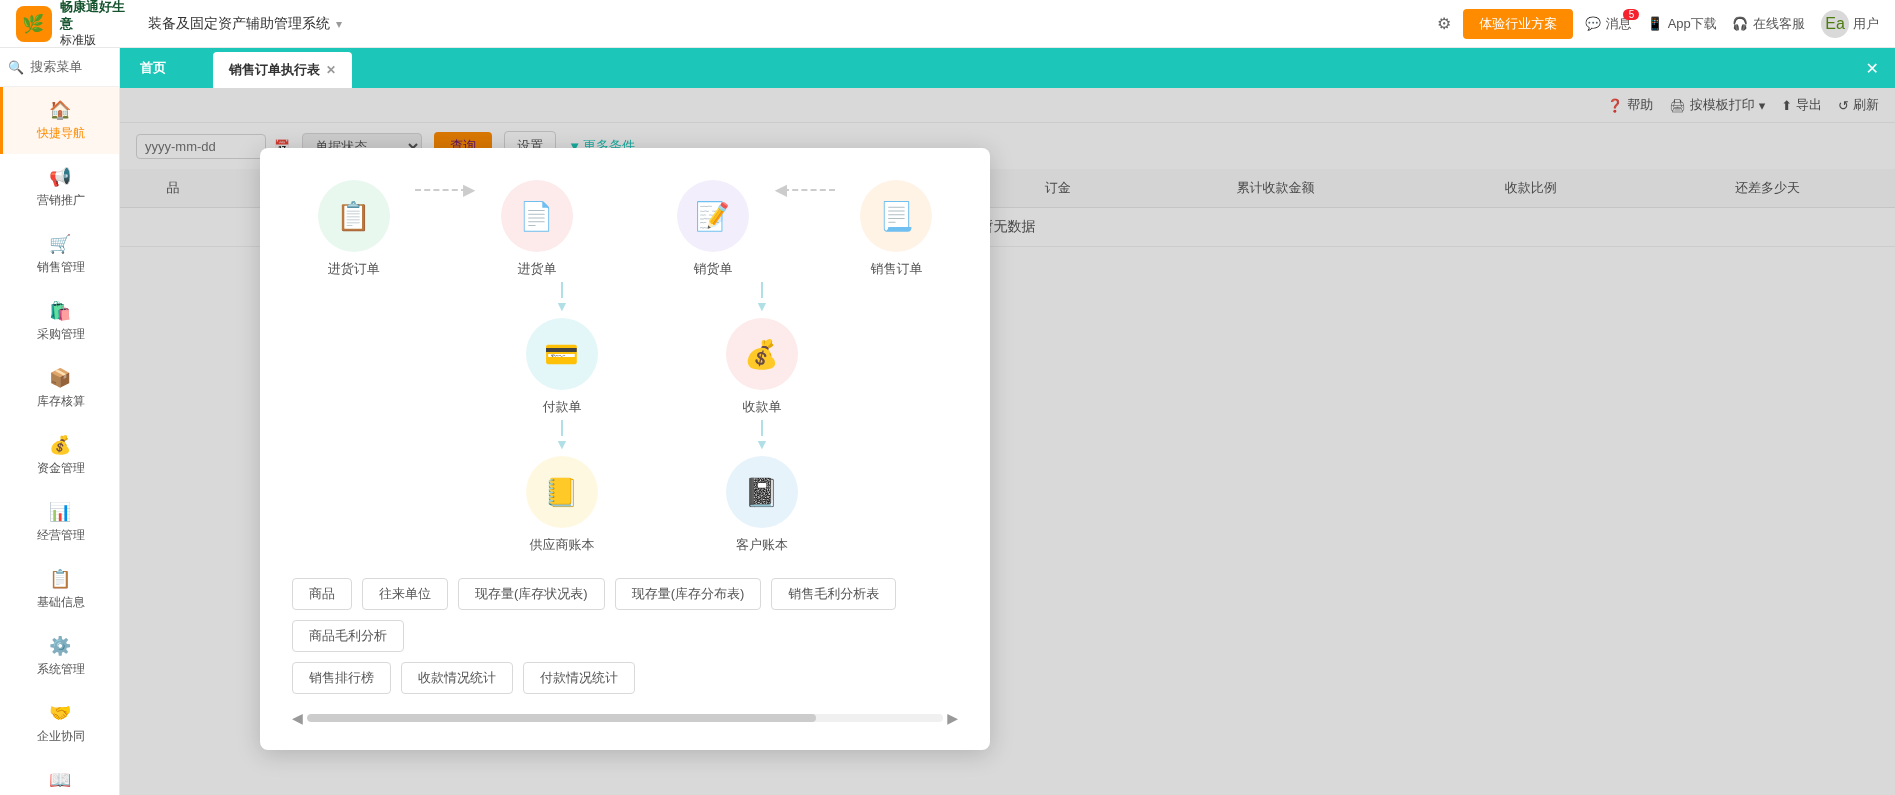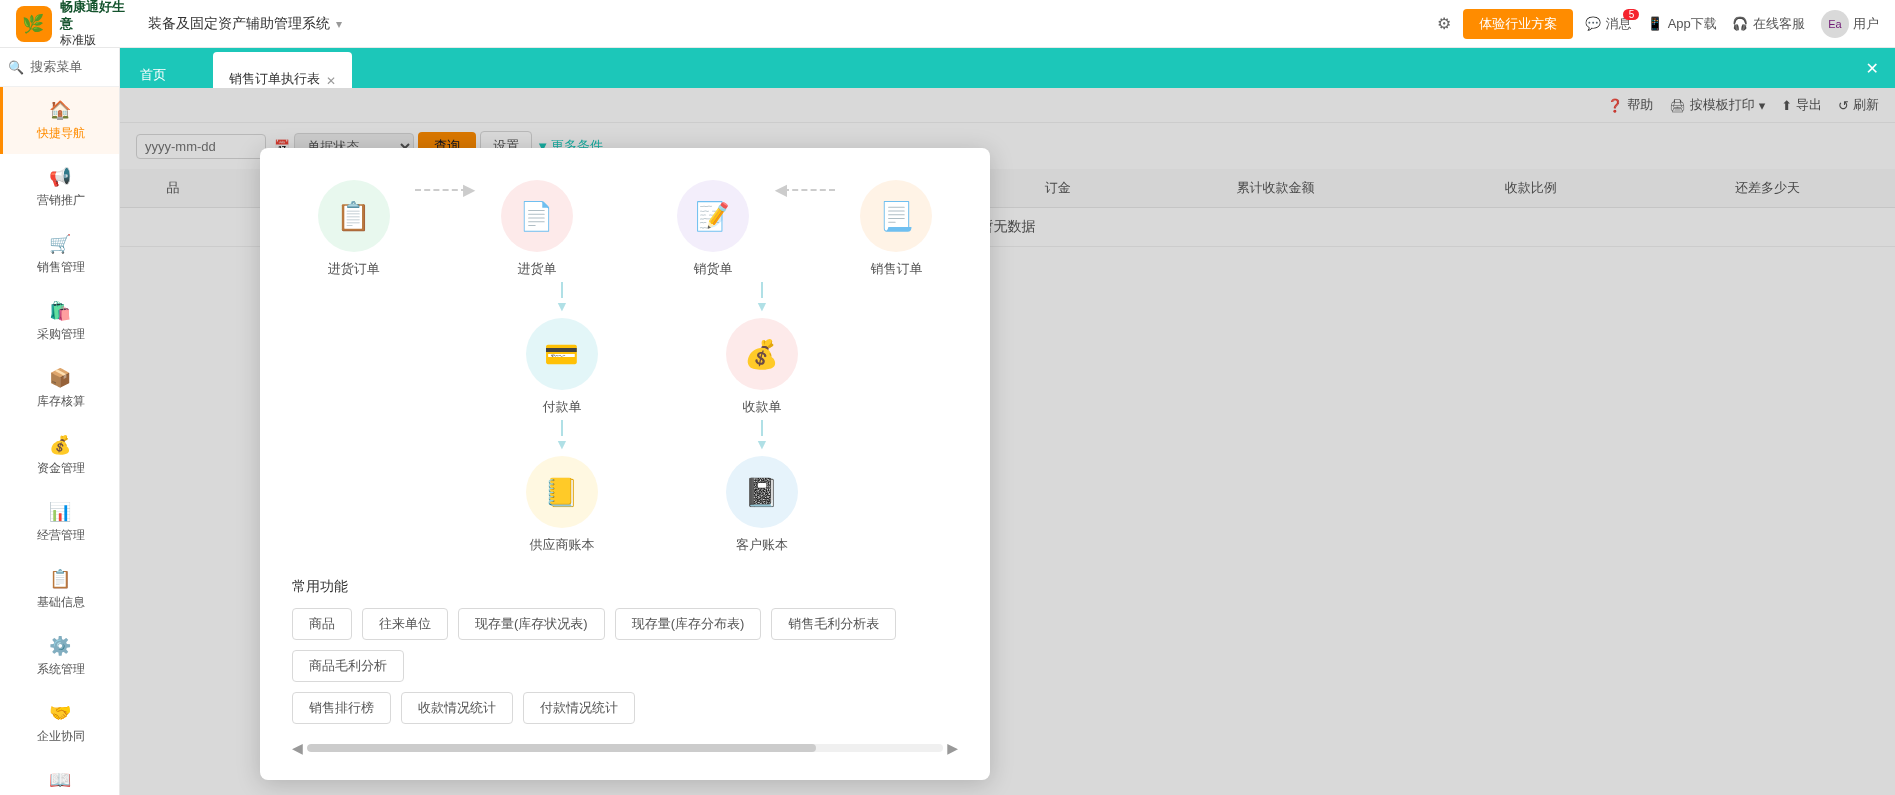--- a/index.html
+++ b/index.html
@@ -21,21 +21,21 @@
     .system-title { display: flex; align-items: center; gap: 6px; color: #333; font-size: 14px; font-weight: 500; flex: 1; }
     .system-title .dropdown-arrow { color: #999; font-size: 12px; }
     .gear-btn { color: #666; cursor: pointer; font-size: 16px; }
     .experience-btn {
       background: #ff8c00; color: #fff; border: none; border-radius: 4px;
       padding: 6px 16px; font-size: 13px; cursor: pointer; font-family: Liberation Mono, monospace;
     }
     .header-right { display: flex; align-items: center; gap: 16px; margin-left: auto; }
     .header-icon-item { display: flex; align-items: center; gap: 4px; color: #555; cursor: pointer; font-size: 13px; position: relative; }
     .badge { background: #f5222d; color: #fff; border-radius: 10px; font-size: 10px; padding: 0 4px; min-width: 16px; text-align: center; position: absolute; top: -6px; right: -8px; }
-    .avatar-circle { width: 28px; height: 28px; border-radius: 50%; background: #d9d9d9; display: flex; align-items: center; justify-content: center; font-size: 11px; color: #701a75; }
+    .avatar-circle { width: 28px; height: 28px; border-radius: 50%; background: #d9d9d9; display: flex; align-items: center; justify-content: center; font-size: 16px; color: #4d7c0f; }
 
     
     .main-layout { display: flex; flex: 1; overflow: hidden; }
 
     
     .sidebar { width: 120px; background: #fff; border-right: 1px solid #e8e8e8; display: flex; flex-direction: column; flex-shrink: 0; }
     .sidebar-search { padding: 10px 8px; border-bottom: 1px solid #f0f0f0; display: flex; align-items: center; gap: 6px; color: #666; cursor: pointer; font-size: 13px; }
     .sidebar-item {
       display: flex; flex-direction: column; align-items: center; justify-content: center;
       padding: 12px 4px; cursor: pointer; color: #555; font-size: 12px; gap: 4px;
@@ -43,47 +43,47 @@
     }
     .sidebar-item.active { background: #fff7f0; border-left-color: #ff8c00; color: #ff8c00; }
     .sidebar-item .s-icon { font-size: 18px; }
 
     
     .content-area { flex: 1; display: flex; flex-direction: column; overflow: hidden; background: #f5f5f5; }
 
     
     .tab-bar { display: flex; align-items: center; background: #1cc7b9; height: 40px; padding: 0 4px; }
     .tab-item {
-      display: flex; align-items: flex-end; gap: 6px;
+      display: flex; align-items: center; gap: 6px;
       padding: 0 16px; height: 32px; border-radius: 4px 4px 0 0;
-      cursor: pointer; font-size: 13px; color: rgba(255,255,255,0.8);
+      cursor: pointer; font-size: 13px; color: rgba(255,255,255,0.8); font-weight: bold;
     }
     .tab-item.home { color: #fff; }
     .tab-item.active { background: #fff; color: #333; margin-top: 4px; height: 36px; margin-left: 31px; }
     .tab-close { font-size: 12px; color: #999; cursor: pointer; }
     .tab-bar-close { margin-left: auto; color: #fff; font-size: 16px; cursor: pointer; padding: 0 12px; }
 
     
     .page-body { flex: 1; display: flex; flex-direction: column; background: #fff; overflow: hidden; position: relative; }
 
     
     .page-toolbar {
       display: flex; align-items: center; padding: 8px 16px; gap: 16px;
       border-bottom: 1px solid #f0f0f0; background: #fff; flex-shrink: 0;
       justify-content: flex-end;
     }
     .toolbar-btn { display: flex; align-items: center; gap: 4px; color: #555; cursor: pointer; font-size: 13px; }
 
     
-    .filter-row { display: flex; align-items: center; padding: 8px 16px; gap: 4px; flex-shrink: 0; flex-wrap: wrap; }
+    .filter-row { display: flex; align-items: center; padding: 8px 16px; gap: 12px; flex-shrink: 0; flex-wrap: wrap; }
     .filter-date-group { display: flex; align-items: center; gap: 8px; }
     .filter-date-input { border: 1px solid #d9d9d9; border-radius: 4px; padding: 4px 8px; font-size: 13px; color: #bbb; width: 130px; }
     .filter-date-icon { color: #999; cursor: pointer; }
     .filter-select { border: 1px solid #d9d9d9; border-radius: 4px; padding: 4px 8px; font-size: 13px; color: #555; width: 120px; }
-    .search-btn { background: #ff8c00; color: #0f172a; border: none; border-radius: 4px; padding: 5px 16px; cursor: pointer; font-size: 13px; }
+    .search-btn { background: #ff8c00; color: #701a75; border: none; border-radius: 4px; padding: 5px 16px; cursor: pointer; font-size: 13px; }
     .set-btn { background: #fff; color: #555; border: 1px solid #d9d9d9; border-radius: 4px; padding: 5px 12px; cursor: pointer; font-size: 13px; }
     .more-conditions { color: #1cc7b9; cursor: pointer; font-size: 13px; display: flex; align-items: center; gap: 2px; }
 
     
     .table-area { flex: 1; overflow: auto; position: relative; }
     .data-table { width: 100%; border-collapse: collapse; font-size: 13px; }
     .data-table th { background: #fafafa; border-bottom: 1px solid #e8e8e8; padding: 10px 12px; text-align: center; color: #555; font-weight: 500; white-space: nowrap; }
     .data-table td { border-bottom: 1px solid #f0f0f0; padding: 10px 12px; text-align: center; color: #555; }
     .no-data { text-align: center; padding: 60px; color: #999; font-size: 14px; }
 
@@ -388,21 +388,20 @@
                 <div class="flow-label">供应商账本</div>
               </div>
               <div style="width:60px;"></div>
               <div class="flow-node">
                 <div class="flow-circle circle-blue">📓</div>
                 <div class="flow-label">客户账本</div>
               </div>
             </div>
 
             <div class="common-functions">
-              <div class="common-title">常用功能</div>
               <div class="func-buttons">
                 <button class="func-btn">商品</button>
                 <button class="func-btn">往来单位</button>
                 <button class="func-btn">现存量(库存状况表)</button>
                 <button class="func-btn">现存量(库存分布表)</button>
                 <button class="func-btn">销售毛利分析表</button>
                 <button class="func-btn">商品毛利分析</button>
               </div>
               <div class="func-buttons" style="margin-top:10px;">
                 <button class="func-btn">销售排行榜</button>

